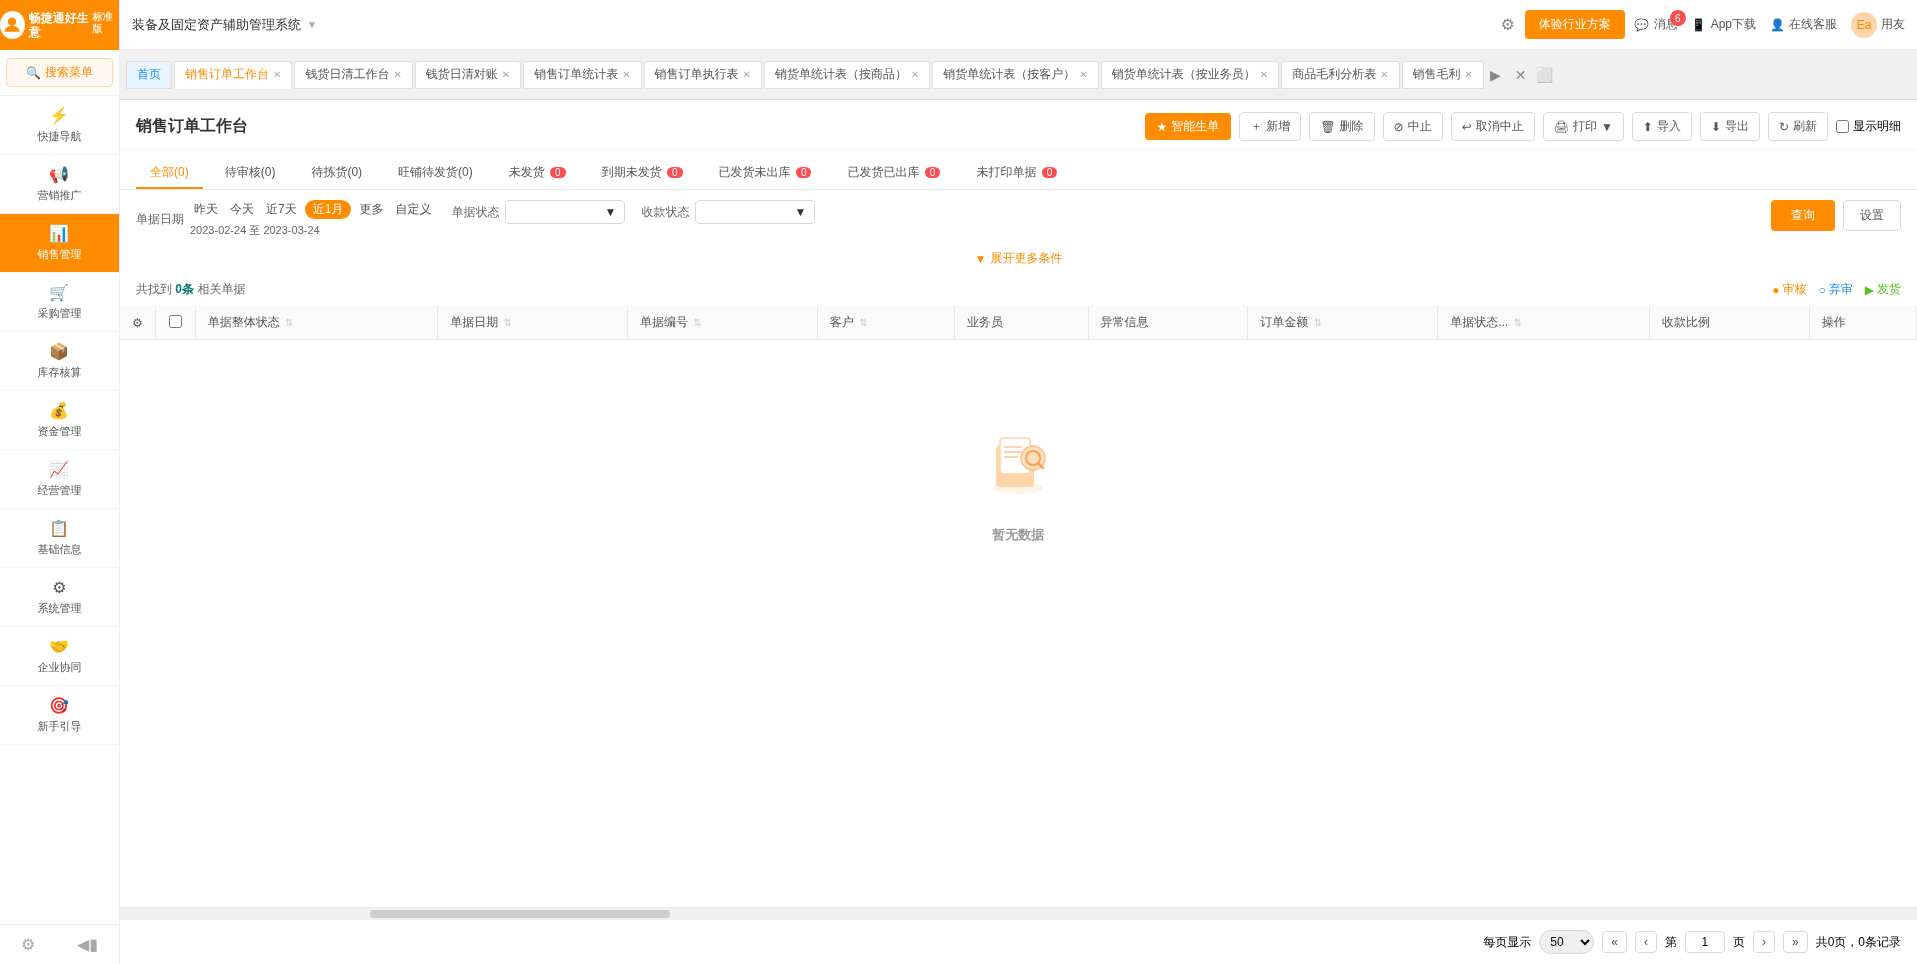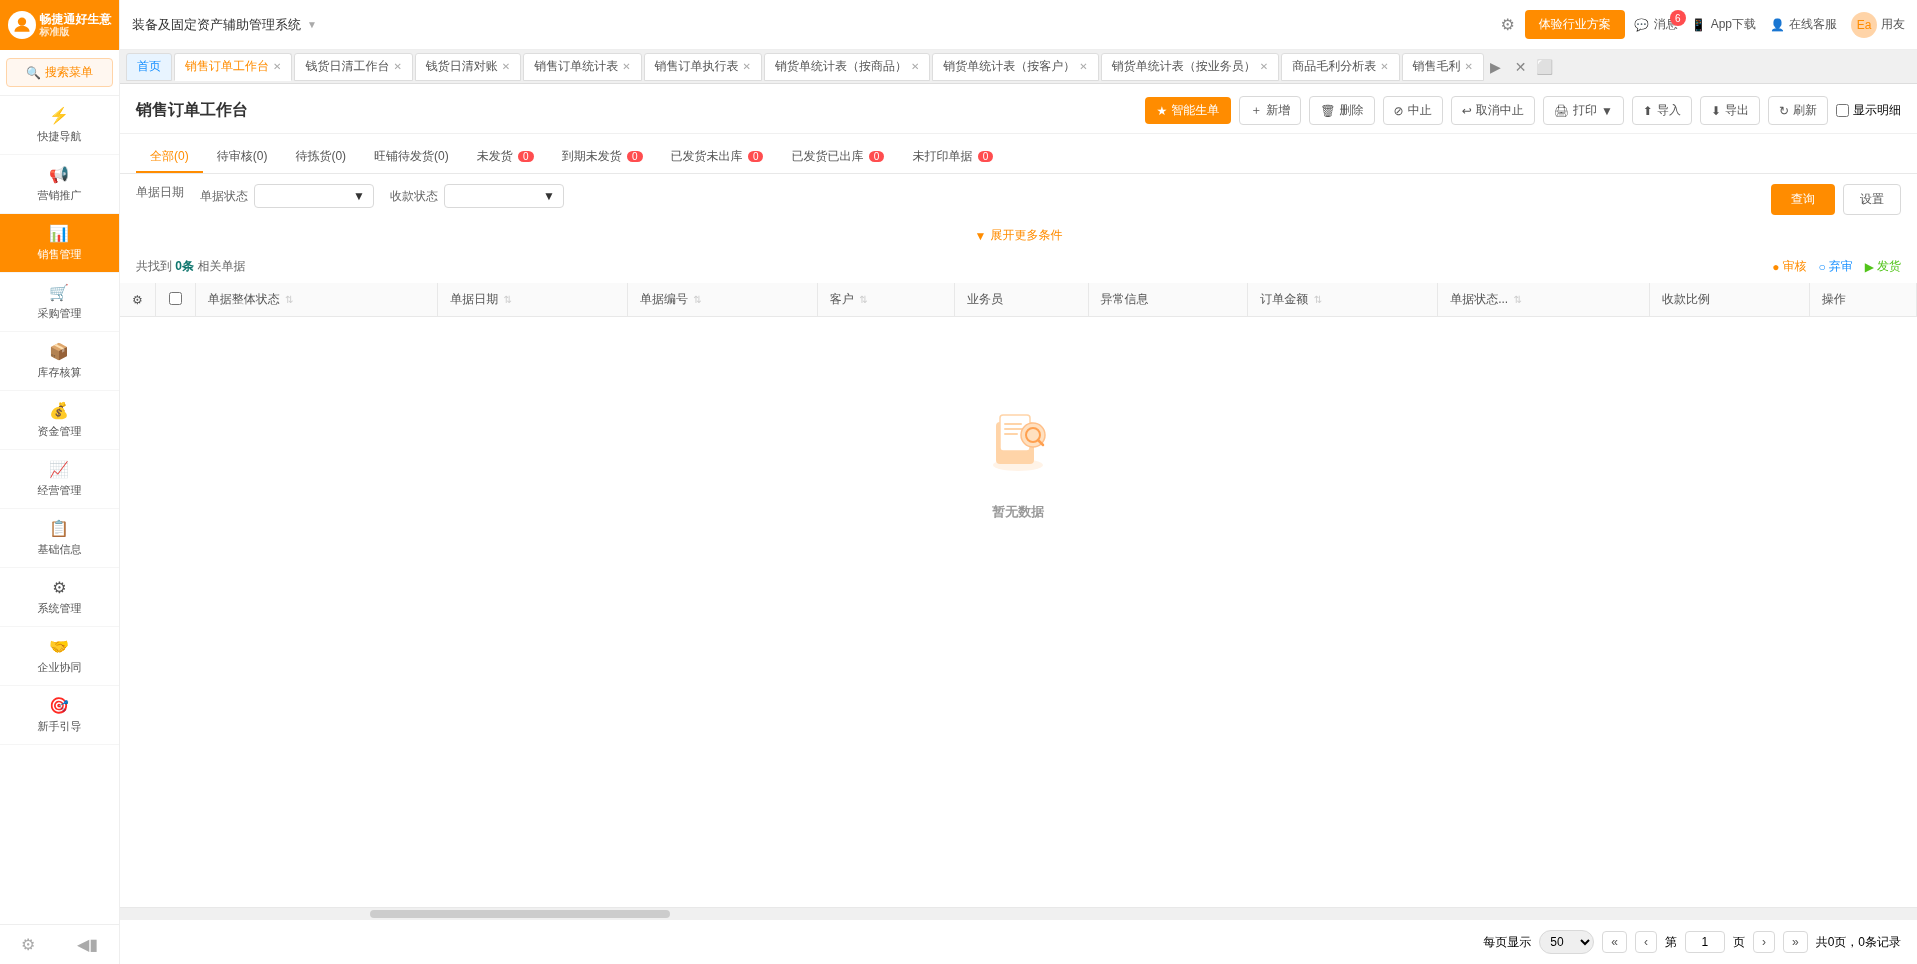--- a/index.html
+++ b/index.html
@@ -28,40 +28,40 @@
     .topbar-system-name { color: #333; font-size: 13px; }
     .topbar-system-arrow { color: #aaa; font-size: 10px; }
     .topbar-gear { color: #888; cursor: pointer; font-size: 16px; }
     .topbar-solution-btn { background: #ff8c00; color: white; border: none; border-radius: 4px; padding: 6px 14px; cursor: pointer; font-size: 12px; }
     .topbar-right { display: flex; align-items: center; gap: 14px; margin-left: auto; }
     .topbar-right-item { display: flex; align-items: center; gap: 4px; color: #555; cursor: pointer; font-size: 12px; position: relative; }
     .badge { background: #ff4d4f; color: white; border-radius: 50%; width: 16px; height: 16px; font-size: 10px; display: flex; align-items: center; justify-content: center; position: absolute; top: -6px; right: -8px; }
     .avatar-circle { width: 26px; height: 26px; background: #ffd4a8; border-radius: 50%; display: flex; align-items: center; justify-content: center; color: #ff8c00; font-size: 11px; }
 
     
-    .tabbar { height: 34px; background: #f0f0f0; display: flex; align-items: center; padding: 0 6px; gap: 2px; overflow: hidden; flex-shrink: 0; border-bottom: 1px solid #ddd; }
+    .tabbar { height: 50px; background: #f0f0f0; display: flex; align-items: center; padding: 0 6px; gap: 2px; overflow: hidden; flex-shrink: 0; border-bottom: 1px solid #ddd; }
     .tab-item { display: flex; align-items: center; gap: 4px; padding: 4px 10px; background: #fff; border: 1px solid #ddd; border-radius: 3px 3px 0 0; cursor: pointer; color: #555; white-space: nowrap; height: 28px; font-size: 12px; }
     .tab-item.active { background: white; border-bottom-color: white; color: #ff8c00; }
     .tab-item.home { background: #e8f4ff; color: #1890ff; }
     .tab-close { color: #aaa; font-size: 10px; cursor: pointer; }
     .tab-nav-btn { background: none; border: none; cursor: pointer; color: #888; font-size: 14px; padding: 2px 4px; }
     .tab-win-btns { display: flex; gap: 2px; margin-left: 4px; }
 
     
     .content { flex: 1; background: white; overflow: hidden; display: flex; flex-direction: column; }
 
     
     .page-header { padding: 12px 16px 8px; display: flex; align-items: center; justify-content: space-between; border-bottom: 1px solid #f0f0f0; flex-shrink: 0; }
     .page-title { font-size: 16px; font-weight: bold; color: #333; }
     .page-actions { display: flex; align-items: center; gap: 8px; }
     .btn-primary { background: #ff8c00; color: white; border: none; border-radius: 4px; padding: 5px 12px; cursor: pointer; font-size: 12px; display: flex; align-items: center; gap: 4px; }
     .btn-default { background: white; color: #555; border: 1px solid #d9d9d9; border-radius: 4px; padding: 5px 10px; cursor: pointer; font-size: 12px; display: flex; align-items: center; gap: 4px; }
 
     
-    .sub-tabs { display: flex; padding: 8px 16px 0; gap: 0; border-bottom: 1px solid #e8e8e8; flex-shrink: 0; }
+    .sub-tabs { display: flex; padding: 8px 16px 0; gap: 8px; border-bottom: 1px solid #e8e8e8; flex-shrink: 0; }
     .sub-tab { padding: 6px 14px; cursor: pointer; color: #555; border-bottom: 2px solid transparent; font-size: 12px; white-space: nowrap; }
     .sub-tab.active { color: #ff8c00; border-bottom-color: #ff8c00; }
     .sub-tab .count-badge { background: #ff4d4f; color: white; border-radius: 8px; padding: 0 5px; font-size: 10px; margin-left: 2px; }
     .filter-item { display: flex; align-items: center; gap: 6px; }
     .filter-label { color: #666; white-space: nowrap; }
     .filter-date-group { display: flex; align-items: center; gap: 4px; flex-direction: column; align-items: flex-start; }
     .filter-quick-dates { display: flex; gap: 4px; }
     .filter-quick-date { color: #555; cursor: pointer; font-size: 12px; padding: 1px 4px; border-radius: 3px; }
     .filter-quick-date.active { background: #ff8c00; color: white; border-radius: 10px; padding: 1px 8px; }
     .filter-date-range { color: #666; font-size: 11px; }
@@ -110,21 +110,21 @@
 <body>
 
 <div class="sidebar">
   <div class="sidebar-logo">
     <div class="sidebar-logo-icon">
       <svg viewBox="0 0 24 24" fill="#ff8c00">
           <circle cx="12" cy="8" r="5" fill="#ff8c00"></circle>
           <path d="M3 20c0-4 4-7 9-7s9 3 9 7" fill="#ff8c00"></path>
         </svg>
     </div>
-    <div style="display:flex;flex-direction:column;line-height:1.2;">
+    <div style="display:flex;flex-direction:row;line-height:1.2;">
       <span style="font-size:12px;">畅捷通好生意</span>
       <span style="font-size:10px;opacity:0.8;">标准版</span>
     </div>
   </div>
 
   <div class="sidebar-search">
     <button class="sidebar-search-btn">
       <span>🔍</span>
       <span>搜索菜单</span>
     </button>
@@ -347,20 +347,31 @@
         <span>未打印单据</span>
         <span class="count-badge">0</span>
       </div>
     </div>
 
     <div class="filter-section">
       <div class="filter-top-row">
 
         <div class="filter-item">
           <span class="filter-label">单据日期</span>
+          <div class="filter-date-group">
+            <div class="filter-quick-dates">
+              <span class="filter-quick-date">昨天</span>
+              <span class="filter-quick-date">今天</span>
+              <span class="filter-quick-date">近7天</span>
+              <span class="filter-quick-date active">近1月</span>
+              <span class="filter-quick-date">更多</span>
+              <span class="filter-quick-date">自定义</span>
+            </div>
+            <div class="filter-date-range">2023-02-24 至 2023-03-24</div>
+          </div>
         </div>
 
         <div class="filter-item">
           <span class="filter-label">单据状态</span>
           <div class="filter-select">
             <span></span>
             <span>▼</span>
           </div>
         </div>
 

